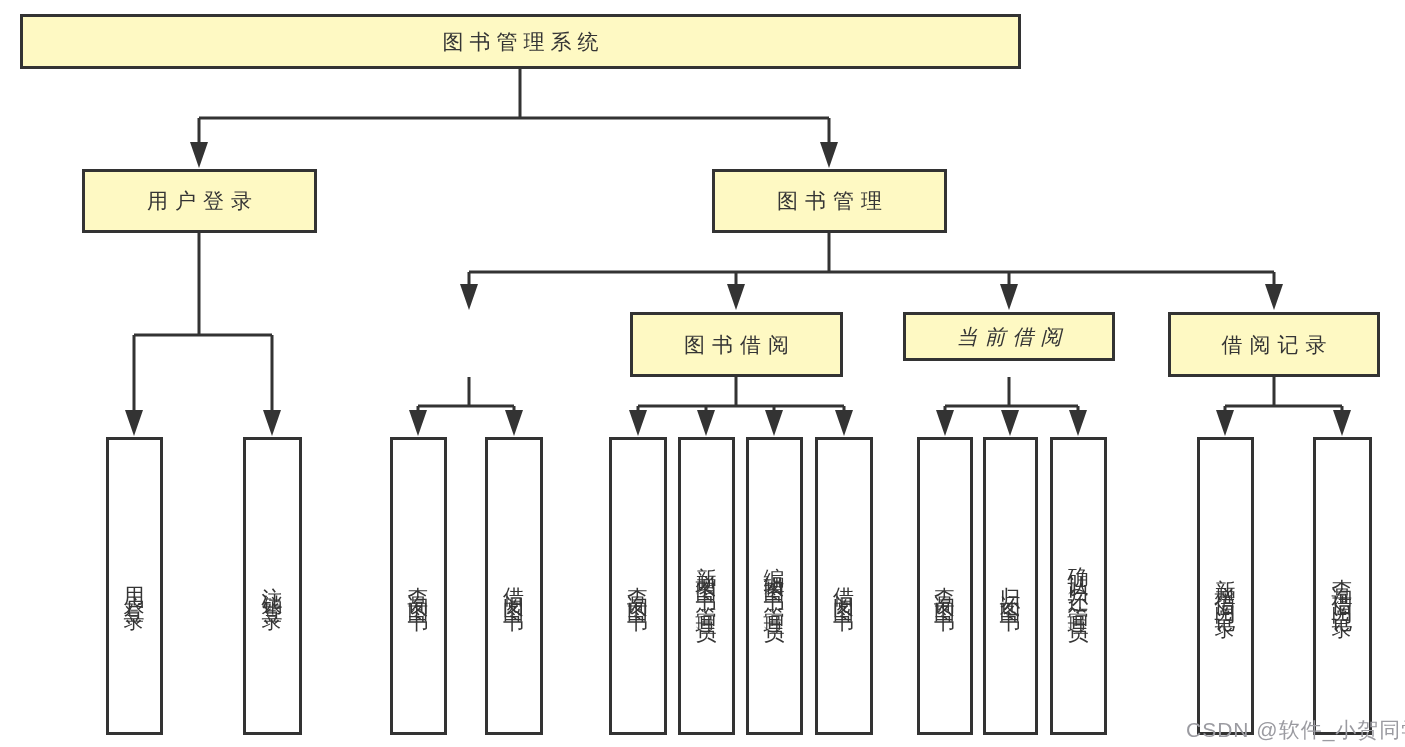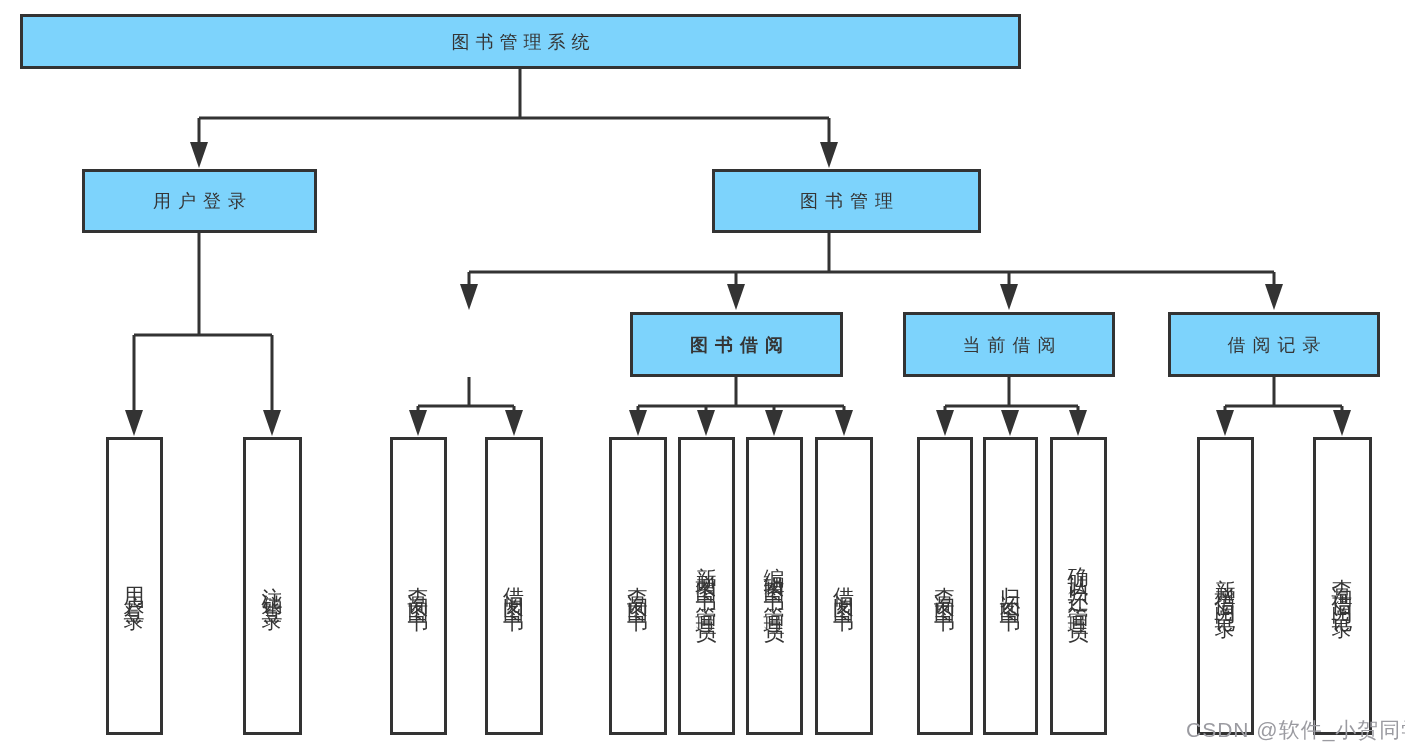--- a/index.html
+++ b/index.html
@@ -10,24 +10,24 @@
     background:var(--background,#fff);
     overflow:hidden;
   }
   .wires{position:absolute;left:0;top:0;width:1405px;height:747px;}
   .wires path.cline{fill:none;stroke:var(--line,#333);stroke-width:3;}
   .wires path.ahead{fill:var(--line,#333);stroke:none;}
   .node{
     position:absolute;
     box-sizing:border-box;
     border:3px solid var(--line,#333);
-    background:#7dd3fc;
+    background:#fef9c3;
     display:flex;align-items:center;justify-content:center;
     color:var(--text,#353535);
-    font-size:18px;
+    font-size:21px;
     letter-spacing:7px;
     text-indent:7px;
     white-space:nowrap;
   }
   .node.root{letter-spacing:6px;text-indent:6px;}
   .leaf{
     position:absolute;
     box-sizing:border-box;
     top:437px;height:298px;
     border:3px solid var(--line,#333);
@@ -96,24 +96,24 @@
     <g>
       <path class="cline" d="M1274 377 L1274 406 M1225 406 L1342 406 M1225 406 L1225 412 M1342 406 L1342 412"></path>
       <path class="ahead" d="M1216 410 h18 l-9 26 z"></path>
       <path class="ahead" d="M1333 410 h18 l-9 26 z"></path>
     </g>
   </svg>
 
   <div class="node root" style="left:20px;top:14px;width:1001px;height:55px;">图书管理系统</div>
 
   <div class="node" style="left:82px;top:169px;width:235px;height:64px;">用户登录</div>
-  <div class="node" style="left:712px;top:169px;width:269px;height:64px;">图书管理</div>
+  <div class="node" style="left:712px;top:169px;width:235px;height:64px;">图书管理</div>
 
-  <div class="node" style="left:630px;top:312px;width:213px;height:65px;font-weight:bold;">图书借阅</div>
-  <div class="node" style="left:903px;top:312px;width:212px;height:65px;">当前借阅</div>
+  <div class="node" style="left:630px;top:312px;width:213px;height:65px;">图书借阅</div>
+  <div class="node" style="left:903px;top:312px;width:212px;height:49px;font-style:italic;">当前借阅</div>
   <div class="node" style="left:1168px;top:312px;width:212px;height:65px;">借阅记录</div>
 
   <div class="leaf" style="left:106px;width:57px;">
     <span>用户登录</span>
   </div>
   <div class="leaf" style="left:243px;width:59px;">
     <span>注销登录</span>
   </div>
 
   <div class="leaf" style="left:390px;width:57px;">

